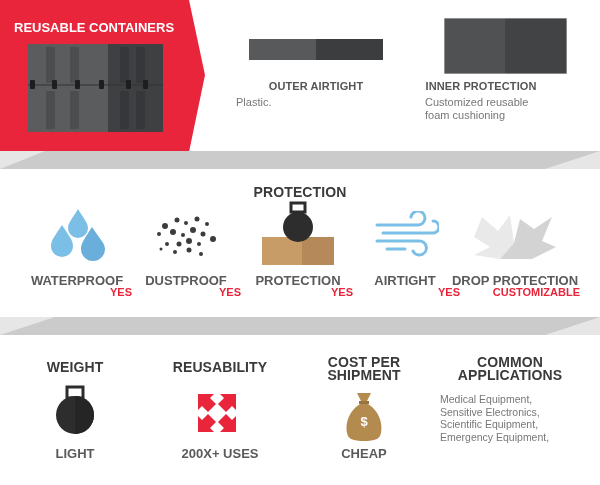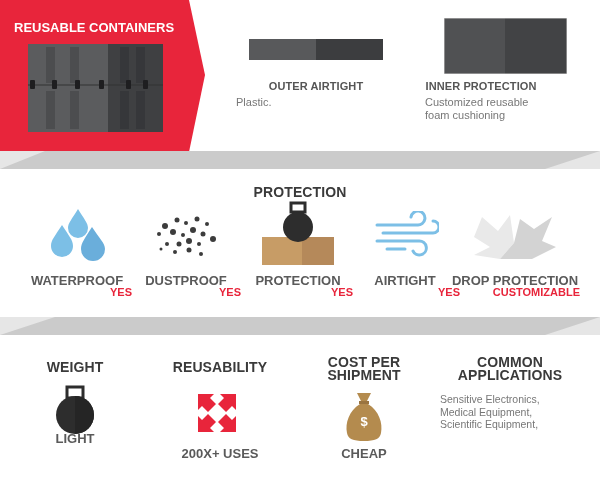--- a/index.html
+++ b/index.html
@@ -149,21 +149,21 @@
 </div>
 
 <div class="abs hdr" style="left:20px;top:359px;width:110px;">WEIGHT</div>
 <div class="abs" style="left:54px;top:385px;">
   <svg width="42" height="50">
       <rect x="13" y="2" width="16" height="11" fill="none" stroke="#2d2d2d" stroke-width="3"></rect>
       <circle cx="21" cy="30" r="19" fill="#2d2d2d"></circle>
       <path d="M21,11 A19,19 0 0 1 21,49Z" fill="#252525"></path>
     </svg>
 </div>
-<div class="abs lbl" style="left:20px;top:431px;width:110px;">LIGHT</div>
+<div class="abs lbl" style="left:20px;top:446px;width:110px;">LIGHT</div>
 
 <div class="abs hdr" style="left:160px;top:359px;width:120px;">REUSABILITY</div>
 <div class="abs" style="left:194px;top:390px;">
   <svg width="46" height="46" fill="#e8253b">
     <polygon points="4,4 20,4 16,8 22,14 14,22 8,16 4,20"></polygon>
     <polygon points="42,4 42,20 38,16 32,22 24,14 30,8 26,4"></polygon>
     <polygon points="42,42 26,42 30,38 24,32 32,24 38,30 42,26"></polygon>
     <polygon points="4,42 4,26 8,30 14,24 22,32 16,38 20,42"></polygon>
   </svg>
 </div>
@@ -177,16 +177,17 @@
       <rect x="14" y="10" width="10" height="3" fill="#9a7440"></rect>
       <path d="M15,13 H23 C34,20 38,32 36,42 C35,48 30,50 19,50 C8,50 3,48 2,42 C0,32 4,20 15,13Z" fill="#b48b4e"></path>
     </svg>
 </div>
 <div class="abs" style="left:345px;top:414px;width:38px;text-align:center;color:#fff;font-weight:bold;font-size:13px;">$</div>
 <div class="abs lbl" style="left:314px;top:446px;width:100px;">CHEAP</div>
 
 <div class="abs hdr" style="left:440px;top:354px;width:140px;">COMMON</div>
 <div class="abs hdr" style="left:440px;top:367px;width:140px;">APPLICATIONS</div>
 <div class="abs sub" style="left:440px;top:393px;width:140px;font-size:10.5px;line-height:12.5px;">
+  <div>Medical Equipment,</div>
   <div>Sensitive Electronics,</div>
-  <div>Medical Equipment,</div>
   <div>Scientific Equipment,</div>
+  <div>Emergency Equipment,</div>
 </div>
 
 </body></html>

